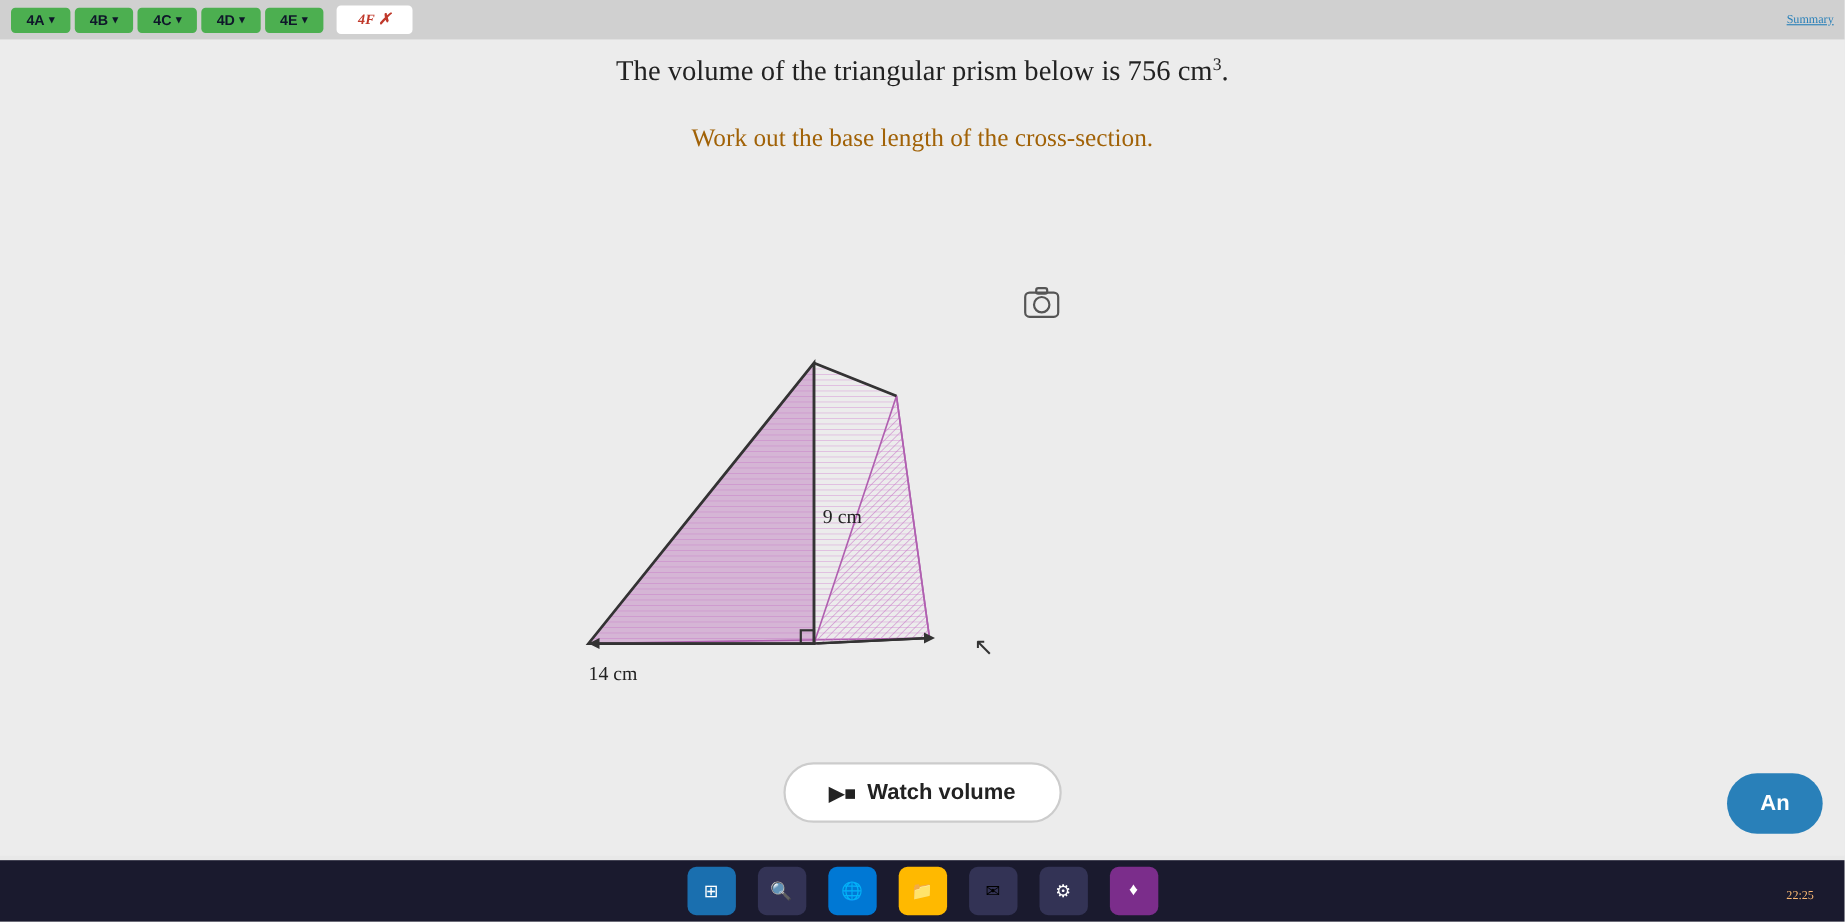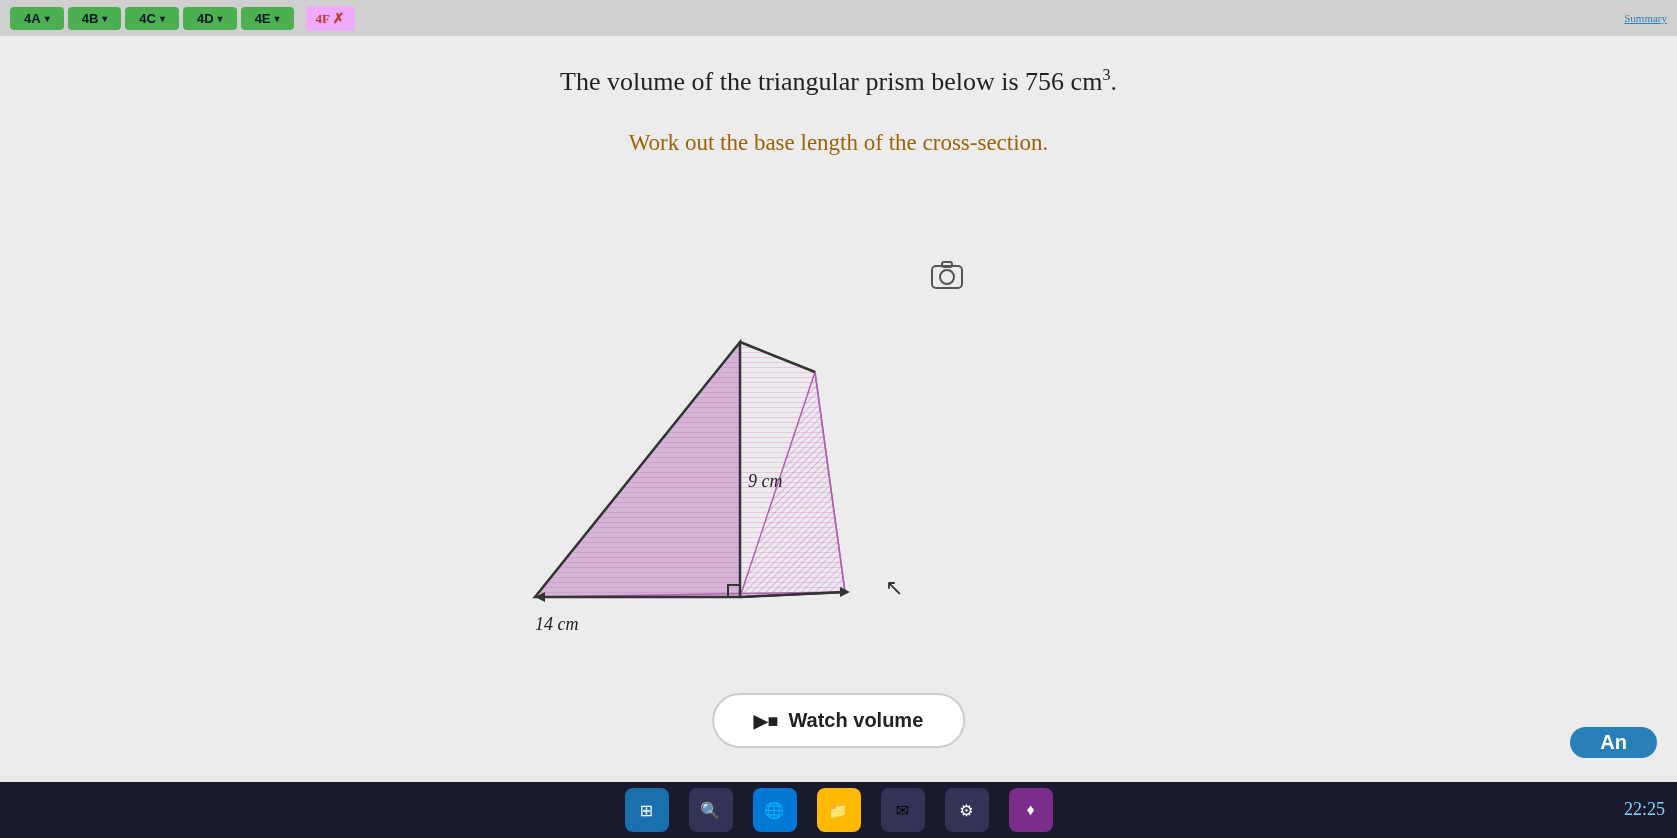--- a/index.html
+++ b/index.html
@@ -38,27 +38,28 @@
       cursor: pointer;
       display: flex;
       align-items: center;
       gap: 4px;
     }
     .top-btn .chevron {
       font-size: 10px;
     }
 
     .question-badge {
-      background: #f0abfc;
+      background: #ffffff;
       color: #c0392b;
       border-radius: 4px;
-      padding: 4px 10px;
+      padding: 4px 20px;
       font-size: 13px;
       font-weight: bold;
       margin-left: 8px;
+      font-style: italic;
     }
 
     .cross-icon {
       color: #c0392b;
       font-weight: bold;
       font-size: 14px;
     }
 
     .summary-text {
       color: #2980b9;
@@ -71,21 +72,21 @@
     .main-content {
       position: absolute;
       top: 36px;
       left: 0;
       right: 0;
       bottom: 60px;
       background: #ececec;
       display: flex;
       flex-direction: column;
       align-items: center;
-      padding: 30px 40px 20px;
+      padding: 14px 40px 20px;
     }
 
     .problem-title {
       font-size: 26px;
       color: #222;
       text-align: center;
       margin-bottom: 28px;
       font-family: 'Georgia', serif;
     }
 
@@ -110,25 +111,24 @@
     
     .camera-icon-area {
       position: absolute;
       top: 260px;
       left: 930px;
     }
 
     
     .diagram-area {
       position: absolute;
-      top: 312px;
+      top: 300px;
       left: 430px;
       width: 560px;
       height: 380px;
-      font-style: italic;
     }
 
     
     .watch-video-btn {
       position: absolute;
       bottom: 90px;
       left: 50%;
       transform: translateX(-50%);
       background: white;
       border: 2px solid #ccc;
@@ -150,21 +150,21 @@
 
     
     .answer-btn {
       position: absolute;
       bottom: 80px;
       right: 20px;
       background: #2980b9;
       color: white;
       border: none;
       border-radius: 30px;
-      padding: 4px 30px;
+      padding: 16px 30px;
       font-size: 20px;
       font-weight: bold;
       cursor: pointer;
       text-align: right;
     }
 
     
     .taskbar {
       position: absolute;
       bottom: 0;
@@ -185,24 +185,24 @@
       background: #333355;
       display: flex;
       align-items: center;
       justify-content: center;
       cursor: pointer;
       font-size: 20px;
     }
 
     .time-display {
       position: absolute;
-      right: 12px;
+      right: 28px;
       bottom: 18px;
-      color: #7dd3fc;
-      font-size: 18px;
+      color: #fdba74;
+      font-size: 11px;
     }
 
     
     .cursor {
       position: absolute;
       top: 575px;
       left: 885px;
       font-size: 22px;
       color: #333;
       pointer-events: none;

